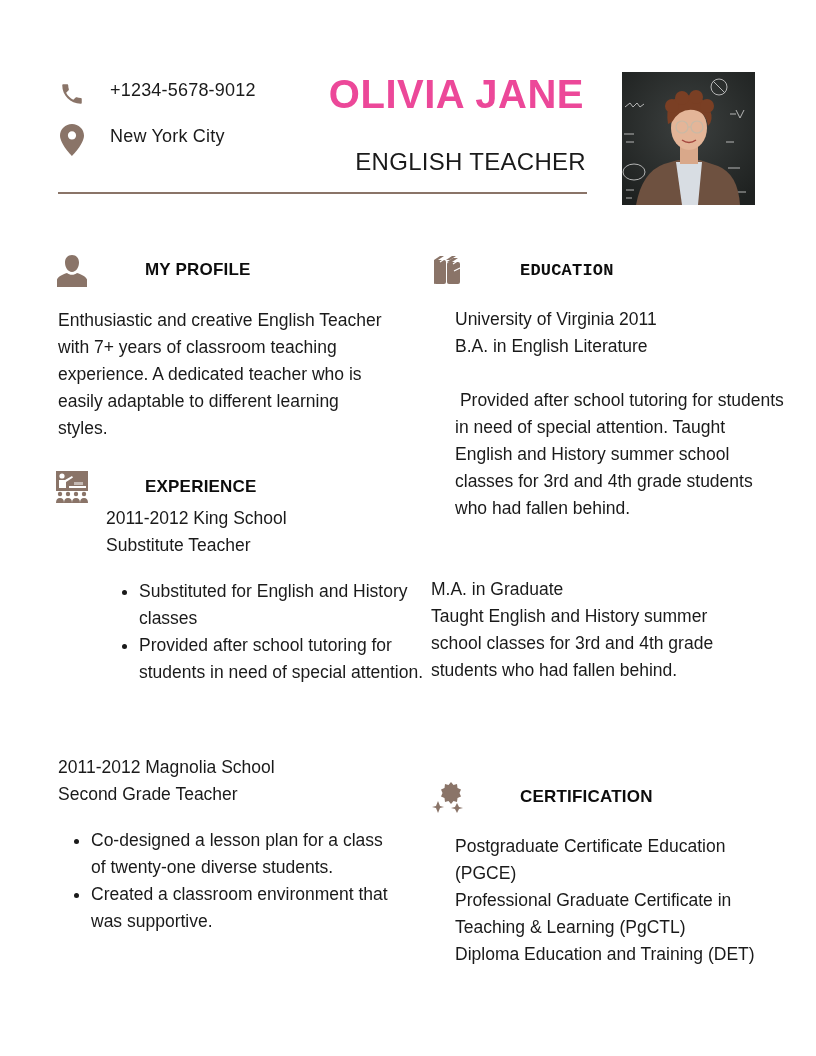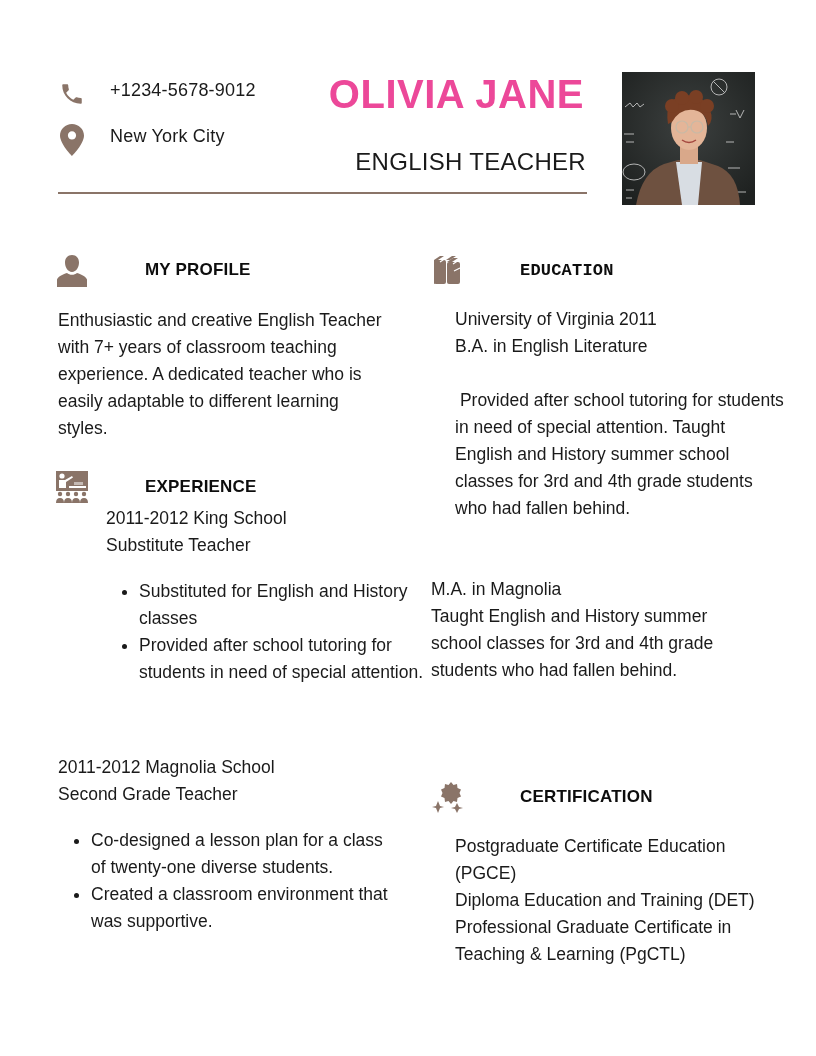--- a/index.html
+++ b/index.html
@@ -158,34 +158,34 @@
   <span class="section-label">EDUCATION</span>
 </div>
 
 <div class="body-text" style="left:455px; top:306px; width:330px;">
   <p>University of Virginia 2011</p>
   <p>B.A. in English Literature</p>
   <p style="margin-top:27px; white-space:pre-wrap;"> Provided after school tutoring for students in need of special attention. Taught English and History summer school classes for 3rd and 4th grade students who had fallen behind.</p>
 </div>
 
 <div class="body-text" style="left:431px; top:576px; width:330px;">
-  <p>M.A. in Magnolia</p>
+  <p>M.A. in Graduate</p>
   <p style="">Taught English and History summer school classes for 3rd and 4th grade students who had fallen behind.</p>
 </div>
 
 <div class="section-head" style="left:431px; top:781px;text-align:right;">
   <span class="sicon">
     <svg width="32" height="32" viewBox="0 0 32 32">
       <g fill="#8a7468">
         <polygon points="20,1 22.5,4 26,3 26.5,7 30,8.5 28.5,12 30,15.5 26.5,17 26,21 22.5,20 20,23 17.5,20 14,21 13.5,17 10,15.5 11.5,12 10,8.5 13.5,7 14,3 17.5,4"></polygon>
         <polygon points="7,20 9,25 13,26 9,27 7,32 5,27 1,26 5,25"></polygon>
         <polygon points="26,22 28,26 32,27 28,28 26,32 24,28 20,27 24,26"></polygon>
       </g>
     </svg>
   </span>
   <span class="section-label">CERTIFICATION</span>
 </div>
 
 <div class="body-text" style="left:431px; top:833px; width:330px;margin-left:24px;">
   <p>Postgraduate Certificate Education (PGCE)</p>
+  <p>Professional Graduate Certificate in Teaching &amp; Learning (PgCTL)</p>
   <p>Diploma Education and Training (DET)</p>
-  <p>Professional Graduate Certificate in Teaching &amp; Learning (PgCTL)</p>
 </div>
 
 </body></html>

